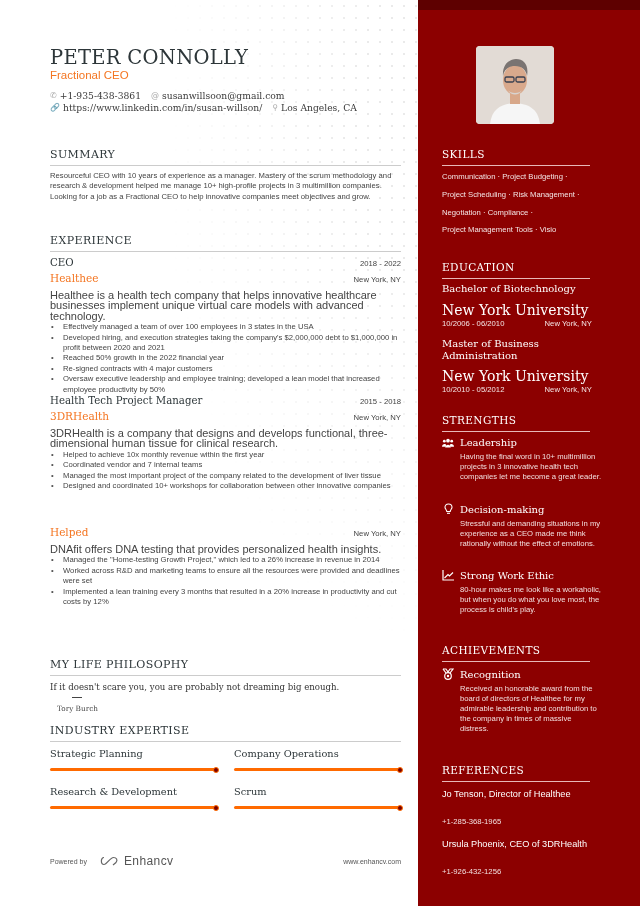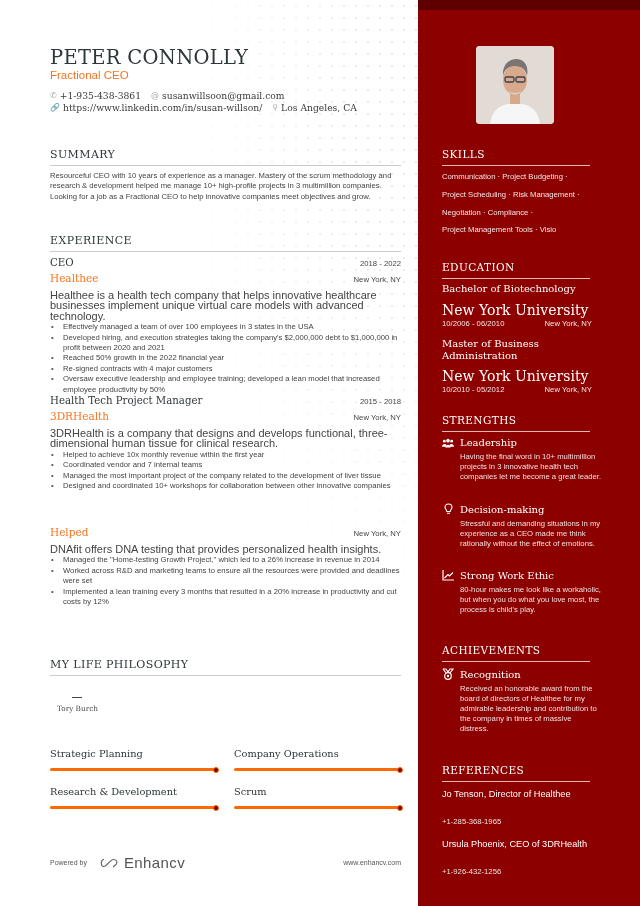--- a/index.html
+++ b/index.html
@@ -38,21 +38,21 @@
   .quote-author { position: absolute; left: 57px; top: 697px; font-size: 7.3px; color: #444; font-family: "DejaVu Serif", serif; display: flex; align-items: center; gap: 6px; flex-direction: column; }
   .quote-author .dash { display: inline-block; width: 10px; height: 1px; background: #444; }
 
   .exp-item { position: absolute; width: 167px; }
   .exp-label { font-size: 9.8px; color: #2d3639; font-family: "DejaVu Serif", serif; }
   .exp-bar { position: relative; height: 3px; background: #ff6a00; margin-top: 9px; border-radius: 2px; }
   .exp-bar .knob { position: absolute; right: -2px; top: -1.5px; width: 6px; height: 6px; border-radius: 50%; background: #7a0000; border: 1px solid #ff6a00; }
 
   .footer { position: absolute; left: 50px; top: 854px; width: 351px; display: flex; align-items: center; justify-content: space-between; font-size: 7px; color: #555; }
   .footer .left { display: flex; align-items: center; gap: 12px; }
-  .brand { display: flex; align-items: center; gap: 5px; font-size: 15px; color: #555; letter-spacing: 0.4px; }
+  .brand { display: flex; align-items: center; gap: 5px; font-size: 12px; color: #555; letter-spacing: 0.4px; }
 
   
   .side { position: absolute; left: 418px; top: 0; width: 222px; height: 906px; background: #8c0000; }
   .side-top { position: absolute; left: 0; top: 0; width: 222px; height: 10px; background: #5e0000; }
   .photo { position: absolute; left: 58px; top: 46px; width: 78px; height: 78px; border-radius: 4px; overflow: hidden; background: #e4ddd7; }
   .s-title { position: absolute; left: 24px; width: 148px; font-size: 10.5px; letter-spacing: 0.4px; color: #fff; font-family: "DejaVu Serif", serif; padding-bottom: 5px; border-bottom: 1px solid #e8b8b8; }
   .skills-line { position: absolute; left: 24px; font-size: 7.7px; color: #f4e4e4; white-space: nowrap; }
   .edu-deg { position: absolute; left: 24px; width: 170px; font-size: 10px; line-height: 12px; color: #fff; font-family: "DejaVu Serif", serif; }
   .edu-school { position: absolute; left: 24px; font-size: 14px; color: #fff; font-family: "DejaVu Serif", serif; }
   .edu-meta { position: absolute; left: 24px; width: 150px; display: flex; justify-content: space-between; font-size: 7.7px; color: #f4e4e4; }
@@ -143,25 +143,27 @@
     </div>
     <div class="job-desc">DNAfit offers DNA testing that provides personalized health insights.</div>
     <ul class="bullets">
       <li>Managed the "Home-testing Growth Project," which led to a 26% increase in revenue in 2014</li>
       <li>Worked across R&amp;D and marketing teams to ensure all the resources were provided and deadlines were set</li>
       <li>Implemented a lean training every 3 months that resulted in a 20% increase in productivity and cut costs by 12%</li>
     </ul>
   </div>
 
   <div class="section-title" style="top:658px;">MY LIFE PHILOSOPHY</div>
+  <div class="quote">If it doesn't scare you, you are probably not dreaming big enough.</div>
   <div class="quote-author">
     <span class="dash"></span>
     <span>Tory Burch</span>
   </div>
 
+  <div class="section-title" style="top:724px;">INDUSTRY EXPERTISE</div>
   <div class="exp-item" style="left:50px; top:748px;">
     <div class="exp-label">Strategic Planning</div>
     <div class="exp-bar">
         <span class="knob"></span>
       </div>
   </div>
   <div class="exp-item" style="left:234px; top:748px;">
     <div class="exp-label">Company Operations</div>
     <div class="exp-bar">
         <span class="knob"></span>

